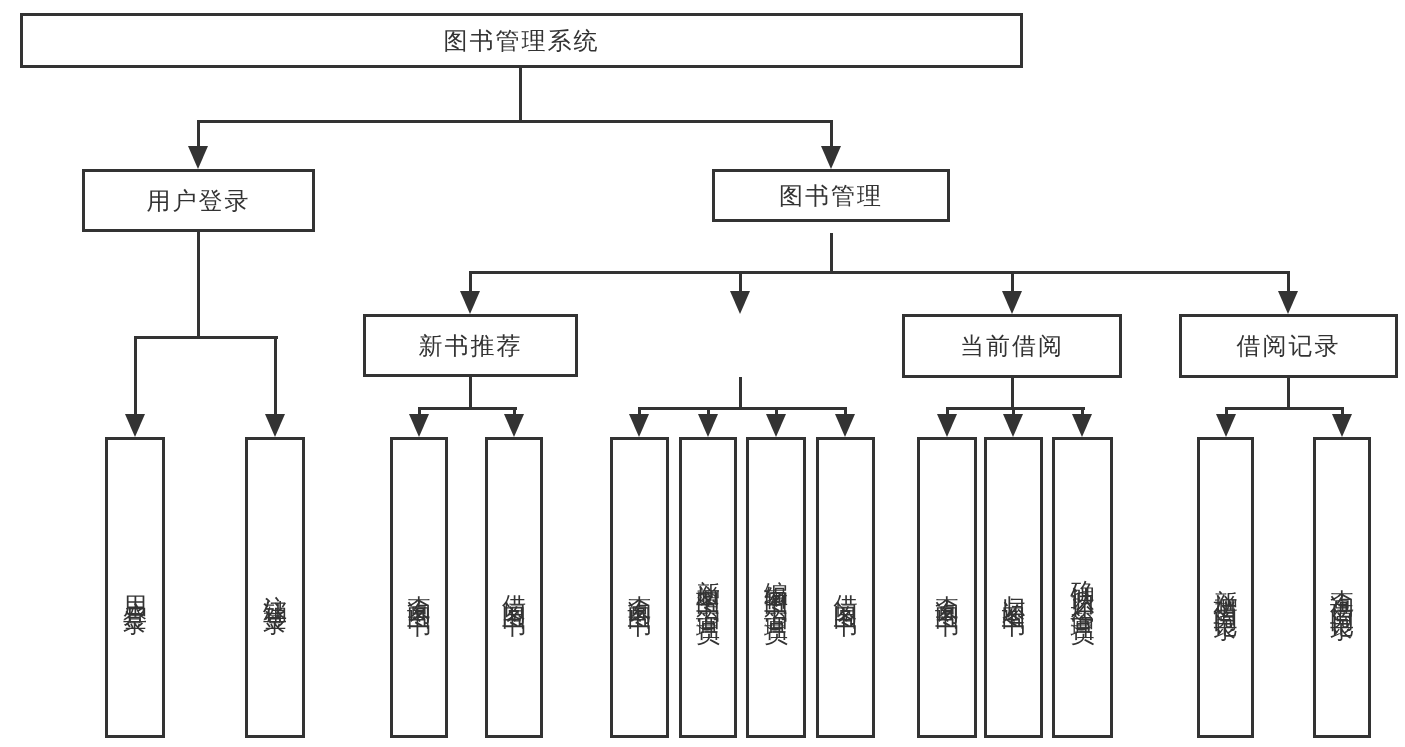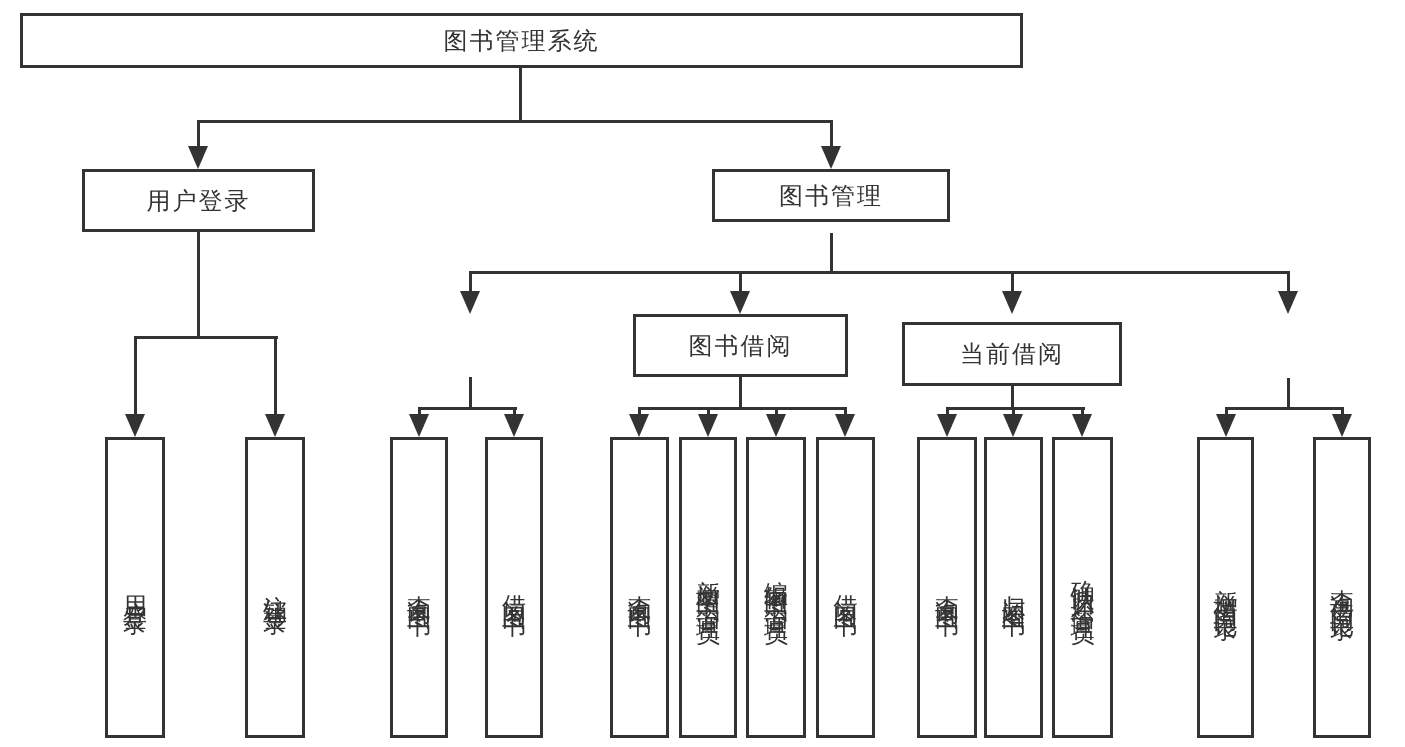--- a/index.html
+++ b/index.html
@@ -102,25 +102,28 @@
     <span class="hlabel">图书管理系统</span>
   </div>
 
   <div class="box" style="left:82px;top:169px;width:233px;height:63px;">
     <span class="hlabel">用户登录</span>
   </div>
   <div class="box" style="left:712px;top:169px;width:238px;height:53px;">
     <span class="hlabel">图书管理</span>
   </div>
 
-  <div class="box" style="left:633px;top:314px;width:215px;height:63px;">
-    <span class="hlabel">图书借阅</span>
+  <div class="box" style="left:363px;top:314px;width:215px;height:63px;">
+    <span class="hlabel">新书推荐</span>
   </div>
-  <div class="box" style="left:902px;top:322px;width:220px;height:64px;">
+  <div class="box" style="left:902px;top:314px;width:220px;height:64px;">
     <span class="hlabel">当前借阅</span>
+  </div>
+  <div class="box" style="left:1179px;top:314px;width:219px;height:64px;">
+    <span class="hlabel">借阅记录</span>
   </div>
 
   <div class="box" style="left:105px;top:437px;width:60px;height:301px;">
     <span class="vlabel">用户登录</span>
   </div>
   <div class="box" style="left:245px;top:437px;width:60px;height:301px;">
     <span class="vlabel">注销登录</span>
   </div>
 
   <div class="box" style="left:390px;top:437px;width:58px;height:301px;">

